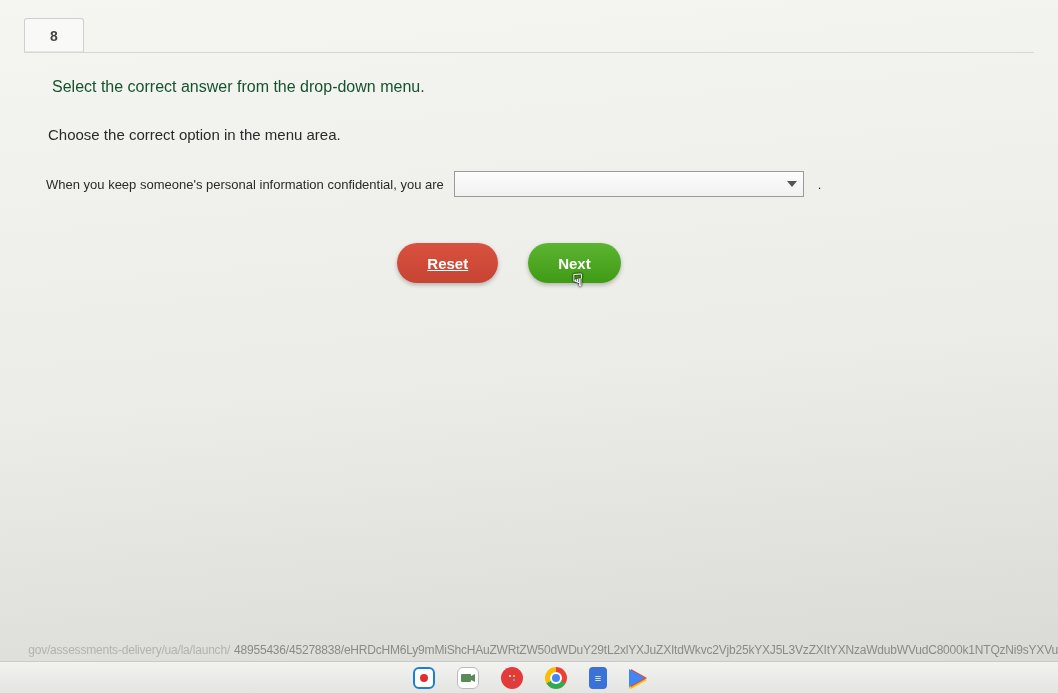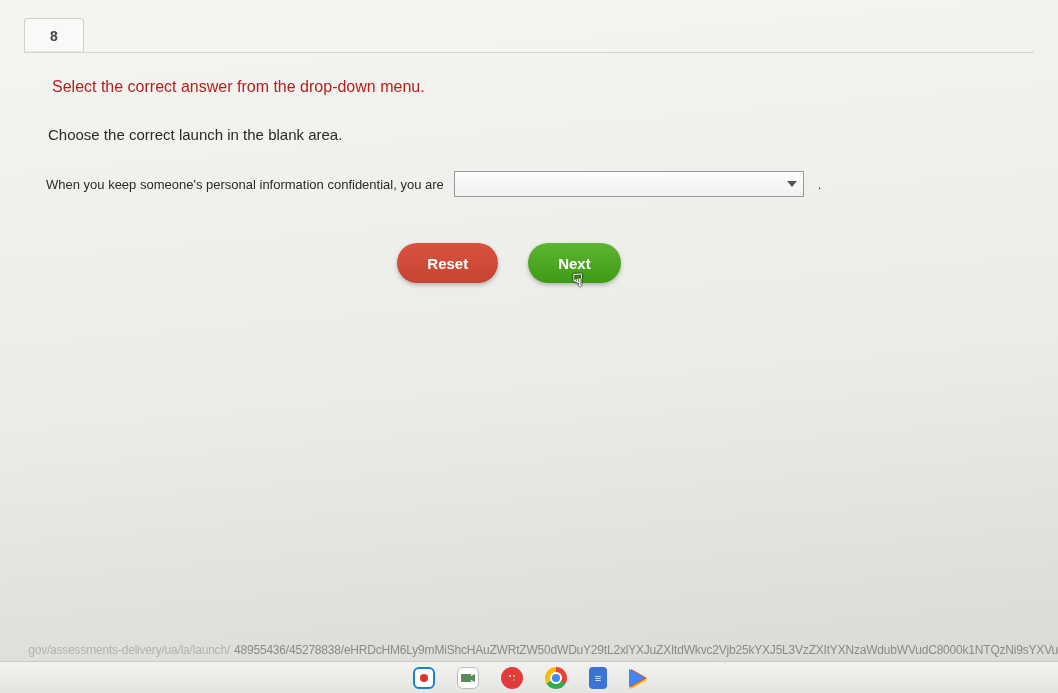--- a/index.html
+++ b/index.html
@@ -44,21 +44,21 @@
     border-top: 1px solid #d6d6d3;
   }
   .content {
     position: absolute;
     top: 60px;
     left: 40px;
     right: 40px;
   }
   .instr1 {
     font-size: 16px;
-    color: #b91c1c;
+    color: #14532d;
     margin-bottom: 30px;
   }
   .instr2 {
     font-size: 15px;
     color: #2a2a2a;
     margin-bottom: 28px;
     margin-left: -4px;
   }
   .sentence-row {
     display: flex;
@@ -111,20 +111,21 @@
     font-size: 15px;
     padding: 0 30px;
     height: 40px;
     border-radius: 22px;
     cursor: pointer;
     box-shadow: 0 2px 4px rgba(0,0,0,0.25);
     position: relative;
   }
   .btn-reset {
     background: linear-gradient(#d9513f,#c74432);
+    text-decoration: underline;
   }
   .btn-next {
     background: linear-gradient(#5cb531,#3f9a15);
   }
   .cursor-ptr {
     position: absolute;
     bottom: -8px;
     left: 50%;
     transform: translateX(-2px);
     font-size: 17px;
@@ -190,21 +191,21 @@
 
 <div class="page">
 
   <div class="q-tab">
     <span>8</span>
   </div>
   <div class="rule"></div>
 
   <div class="content">
     <p class="instr1">Select the correct answer from the drop-down menu.</p>
-    <p class="instr2">Choose the correct launch in the blank area.</p>
+    <p class="instr2">Choose the correct option in the menu area.</p>
 
     <div class="sentence-row">
       <span>When you keep someone's personal information confidential, you are</span>
       <div class="dropdown">
         <span></span>
         <span class="caret"></span>
       </div>
       <span class="period">.</span>
     </div>
 

